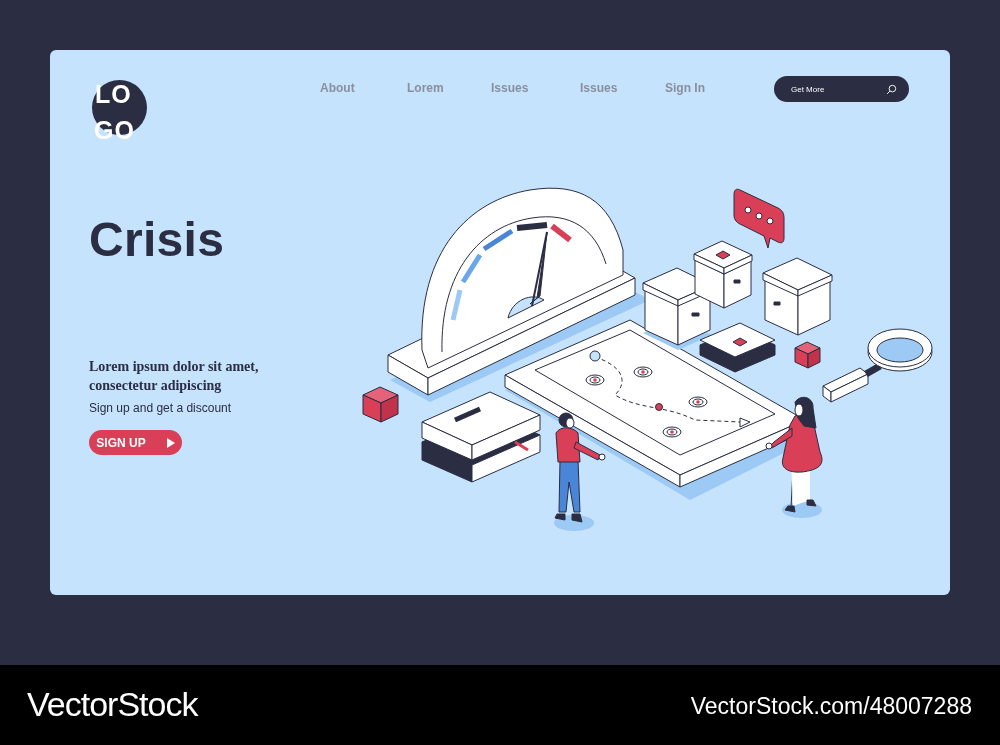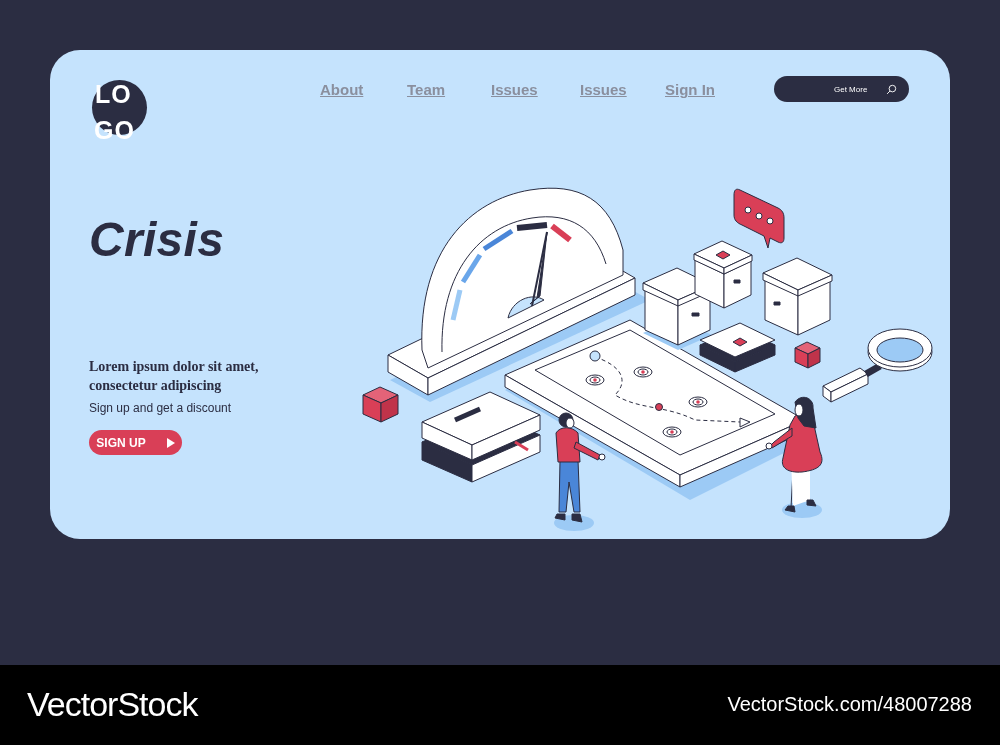--- a/index.html
+++ b/index.html
@@ -1,46 +1,46 @@
 <!DOCTYPE html>
 <html><head>
 <meta charset="utf-8">
 <style>
   * { box-sizing: border-box; margin: 0; padding: 0; }
   html, body { width: 1000px; height: 745px; overflow: hidden; }
   body { background: #2b2d42; font-family: "Liberation Sans", "DejaVu Sans", sans-serif; position: relative; }
   .card {
-    position: absolute; left: 50px; top: 50px; width: 900px; height: 489px;
-    background: #c5e3fd; border-radius: 30px; overflow: hidden;
+    position: absolute; left: 50px; top: 50px; width: 900px; height: 545px;
+    background: #c5e3fd; border-radius: 6px; overflow: hidden;
   }
   .logo {
     position: absolute; left: 42px; top: 30px; width: 55px; height: 55px;
     border-radius: 50%; background: #2b2d42;
   }
   .logo span {
     position: absolute; color: #fff; font-weight: 700; font-size: 25px; line-height: 25px;
     font-family: "Liberation Sans", sans-serif; letter-spacing: 1px;
   }
   .logo .l1 { left: 3px; top: 2px; }
   .logo .l2 { left: 2px; top: 38px; text-align: center; }
   .nav { position: absolute; top: 31px; left: 0; height: 16px; }
   .nav-item {
-    position: absolute; top: 0; color: #8a8f9e; font-size: 15px; font-weight: 700;
-    white-space: nowrap; cursor: pointer; text-decoration: underline;
+    position: absolute; top: 0; color: #8a8f9e; font-size: 12px; font-weight: 700;
+    white-space: nowrap; cursor: pointer;
   }
   .getmore {
     position: absolute; left: 724px; top: 26px; width: 135px; height: 26px;
     border-radius: 13px; background: #2b2d42; display: flex; align-items: center;
     padding: 0 12px 0 17px; justify-content: space-between; cursor: pointer;
   }
-  .getmore-label { color: #ffffff; font-size: 8px; margin-left: 43px; }
+  .getmore-label { color: #ffffff; font-size: 8px; }
   .getmore svg { width: 11px; height: 11px; }
   .hero-title {
     position: absolute; left: 39px; top: 160px; color: #2b2d42;
-    font-size: 48px; font-weight: 700; line-height: 60px; letter-spacing: 0.3px; font-style: italic;
+    font-size: 48px; font-weight: 700; line-height: 60px; letter-spacing: 0.3px;
   }
   .hero-sub {
     position: absolute; left: 39px; top: 307px; color: #2b2d42;
     font-size: 14px; font-weight: 700; line-height: 19px; width: 260px; font-family: Liberation Serif, serif;
   }
   .hero-small {
     position: absolute; left: 39px; top: 351px; color: #2b2d42; font-size: 12px;
   }
   .signup {
     position: absolute; left: 39px; top: 380px; width: 93px; height: 25px;
@@ -54,37 +54,37 @@
   }
   .illus { position: absolute; left: 0; top: 0; width: 900px; height: 565px; }
   .footer {
     position: absolute; left: 0; top: 665px; width: 1000px; height: 80px; background: #000;
   }
   .footer-brand {
     position: absolute; left: 27px; top: 20px; color: #fff; font-size: 34px;
     letter-spacing: -1px; font-family: "Liberation Sans", sans-serif; text-align: right;
   }
   .footer-id {
-    position: absolute; right: 28px; top: 28px; color: #fff; font-size: 20px;
+    position: absolute; right: 28px; top: 28px; color: #fff; font-size: 23px;
     font-family: "Liberation Sans", sans-serif;
   }
 </style>
 </head>
 <body>
 
 <div class="card">
 
   <div class="logo">
     <span class="l1">LO</span>
     <span class="l2">GO</span>
   </div>
 
   <nav class="nav">
     <a class="nav-item" style="left:270px">About</a>
-    <a class="nav-item" style="left:357px">Team</a>
+    <a class="nav-item" style="left:357px">Lorem</a>
     <a class="nav-item" style="left:441px">Issues</a>
     <a class="nav-item" style="left:530px">Issues</a>
     <a class="nav-item" style="left:615px">Sign In</a>
   </nav>
 
   <div class="getmore">
     <span class="getmore-label">Get More</span>
     <svg viewBox="0 0 12 12">
       <circle cx="7" cy="5" r="3.6" fill="none" stroke="#fff" stroke-width="1"></circle>
       <line x1="4.4" y1="7.6" x2="1.2" y2="10.8" stroke="#fff" stroke-width="1"></line>

